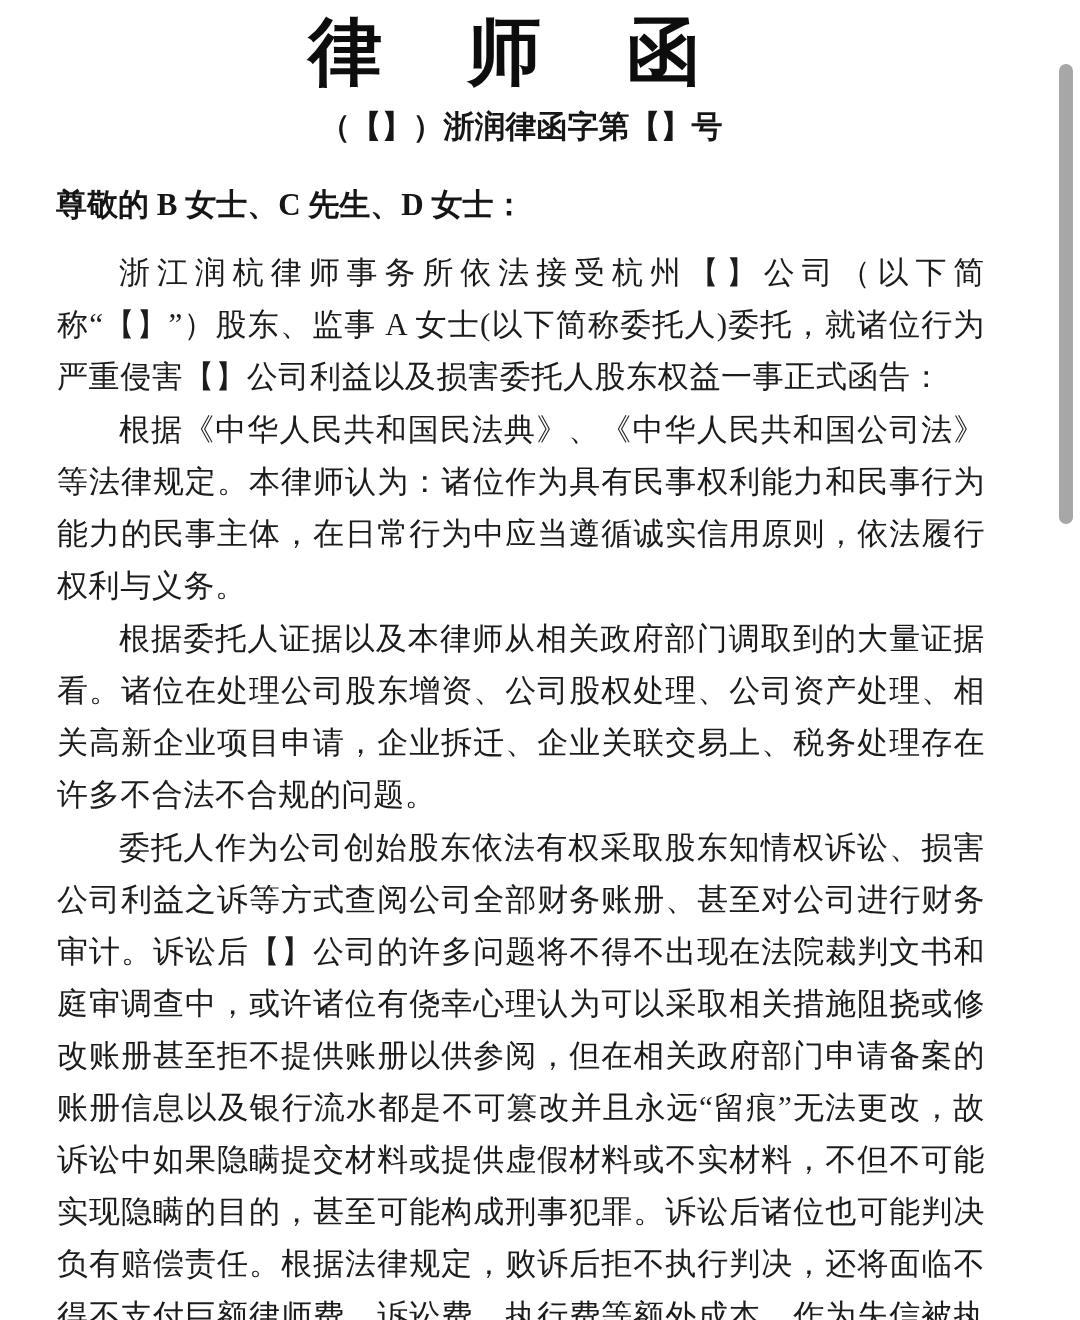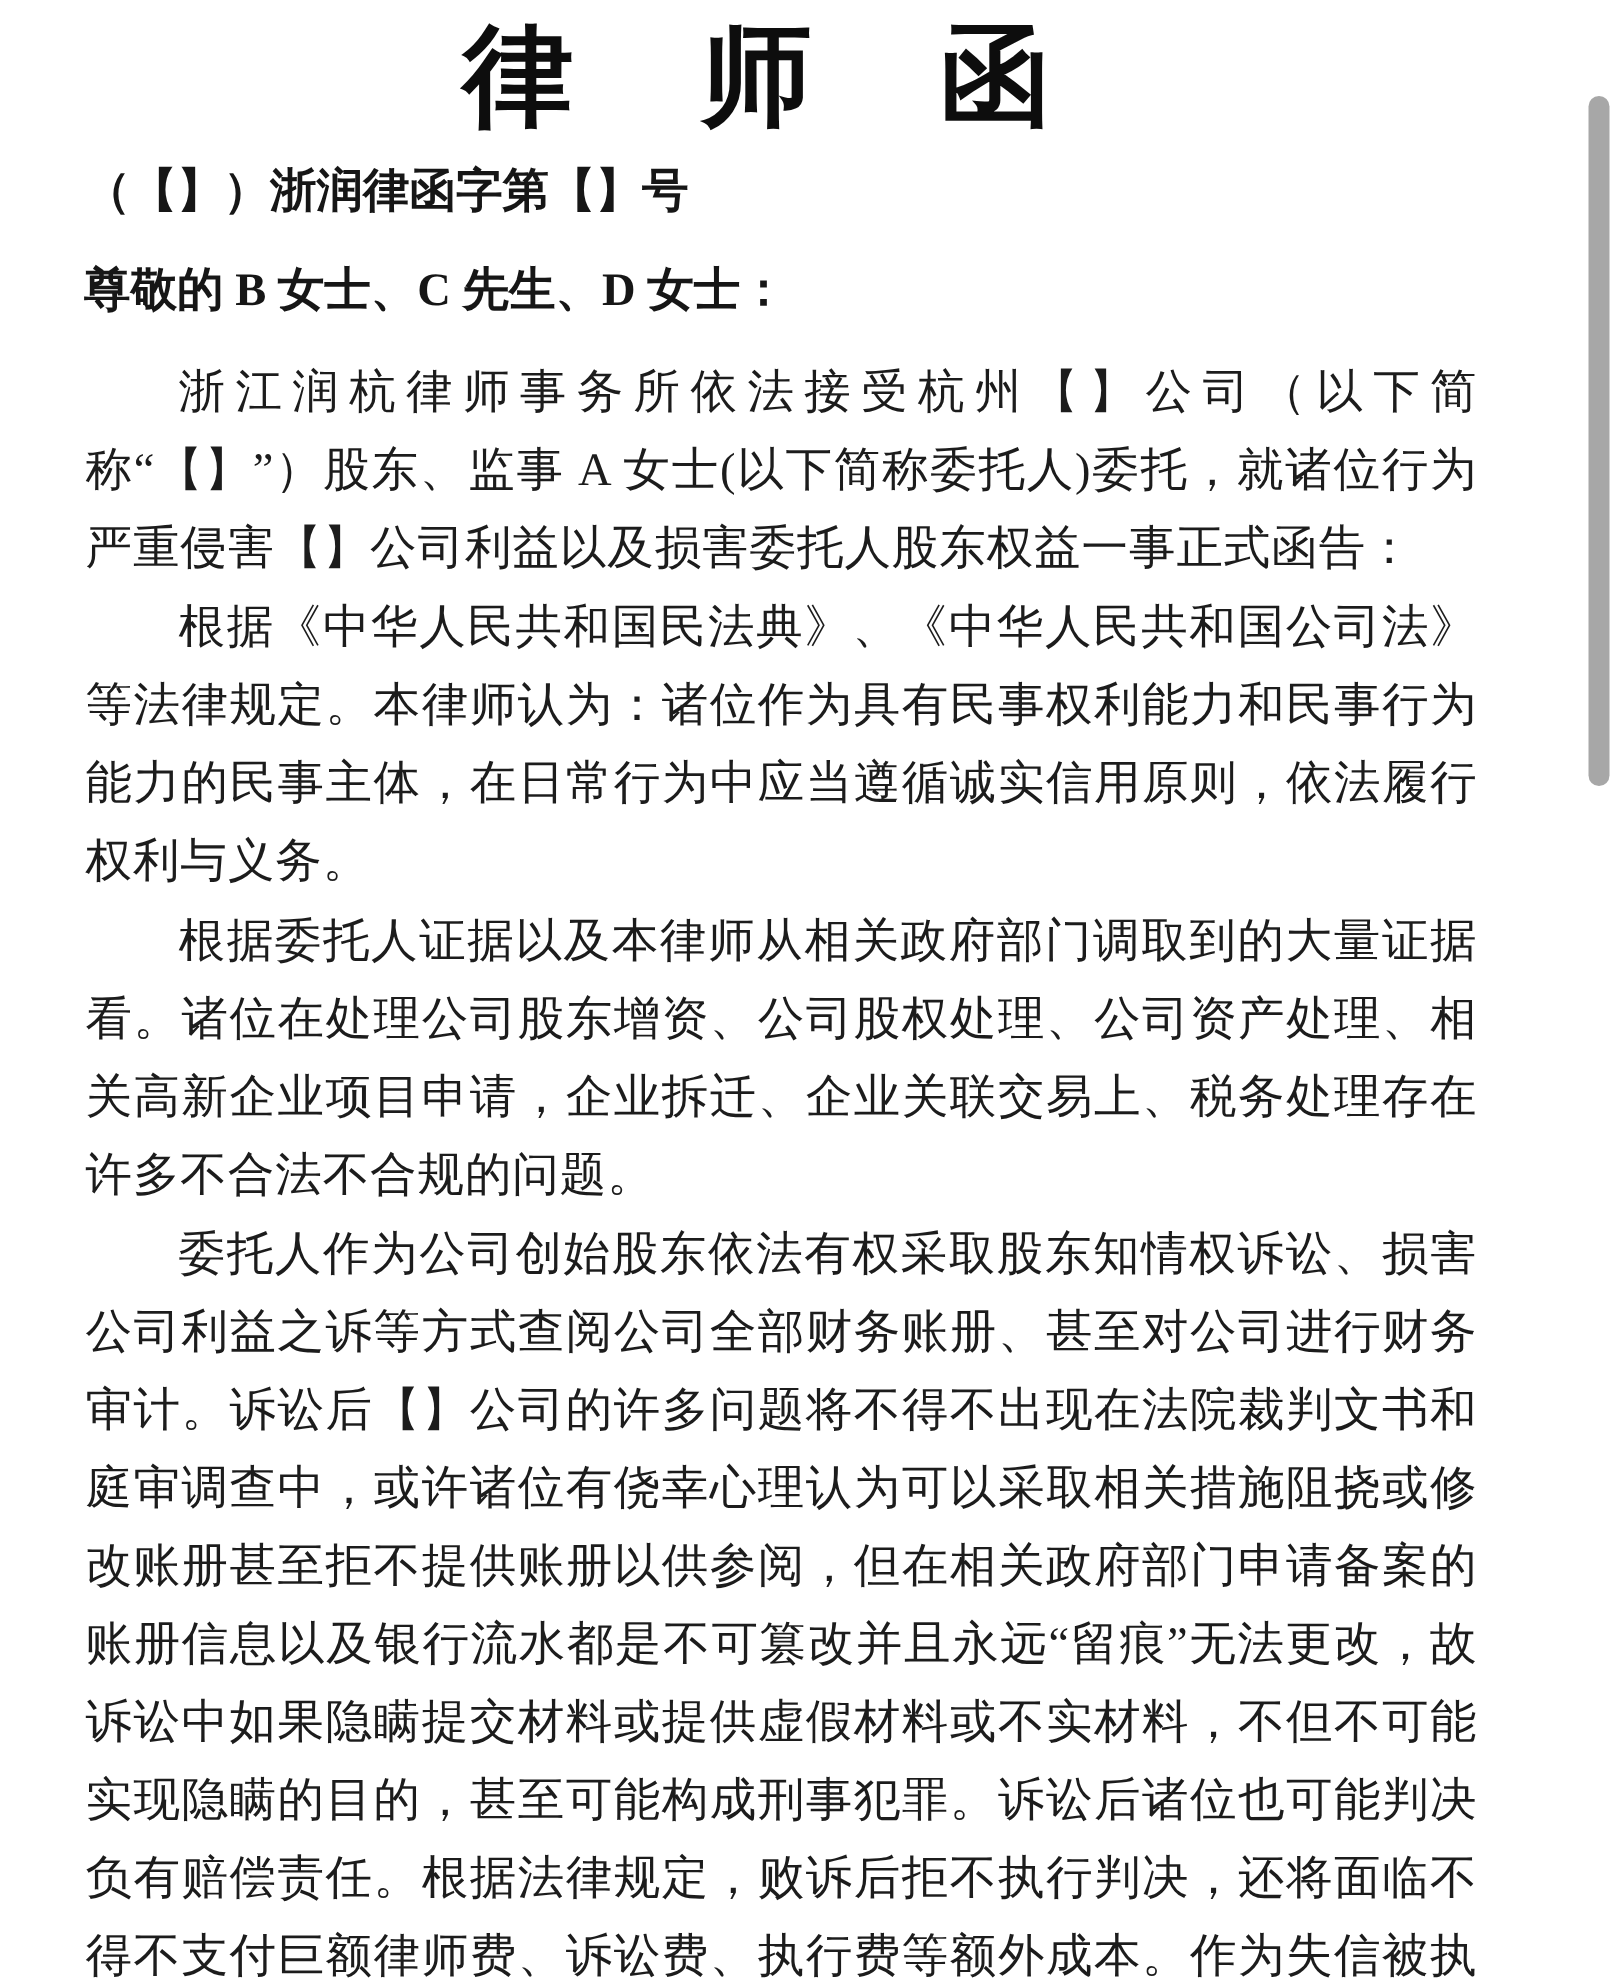--- a/index.html
+++ b/index.html
@@ -25,28 +25,28 @@
     text-align: center;
     font-size: 74px;
     font-weight: bold;
     letter-spacing: 0.45em;
     line-height: 1.2;
     color: #0d0d0d;
     white-space: nowrap;
   }
   .ref-line {
     margin-top: 10px;
-    text-align: left;
+    text-align: center;
     font-size: 31px;
     font-weight: bold;
     line-height: 40px;
     color: #161616;
   }
   .salutation {
-    margin-top: 26px;
+    margin-top: 38px;
     font-size: 31px;
     font-weight: bold;
     line-height: 40px;
     color: #161616;
   }
   .body-text {
     margin-top: 22px;
   }
   .para {
     margin: 1px;

